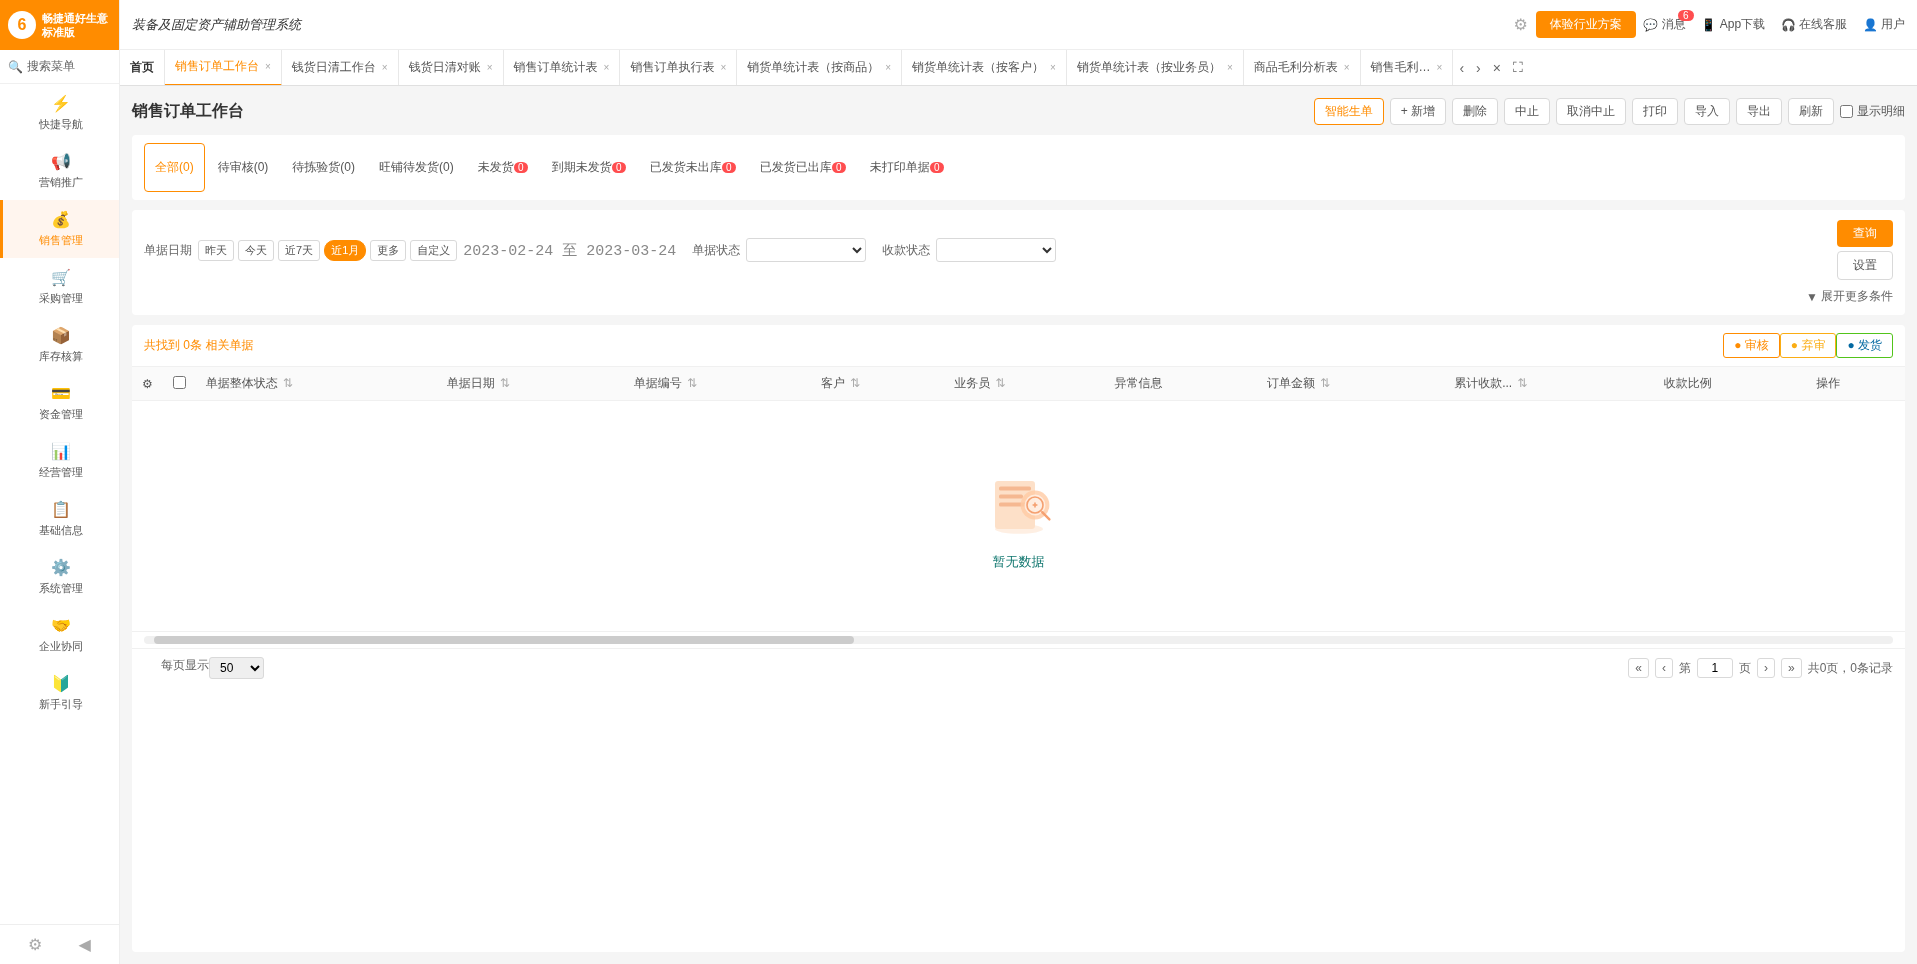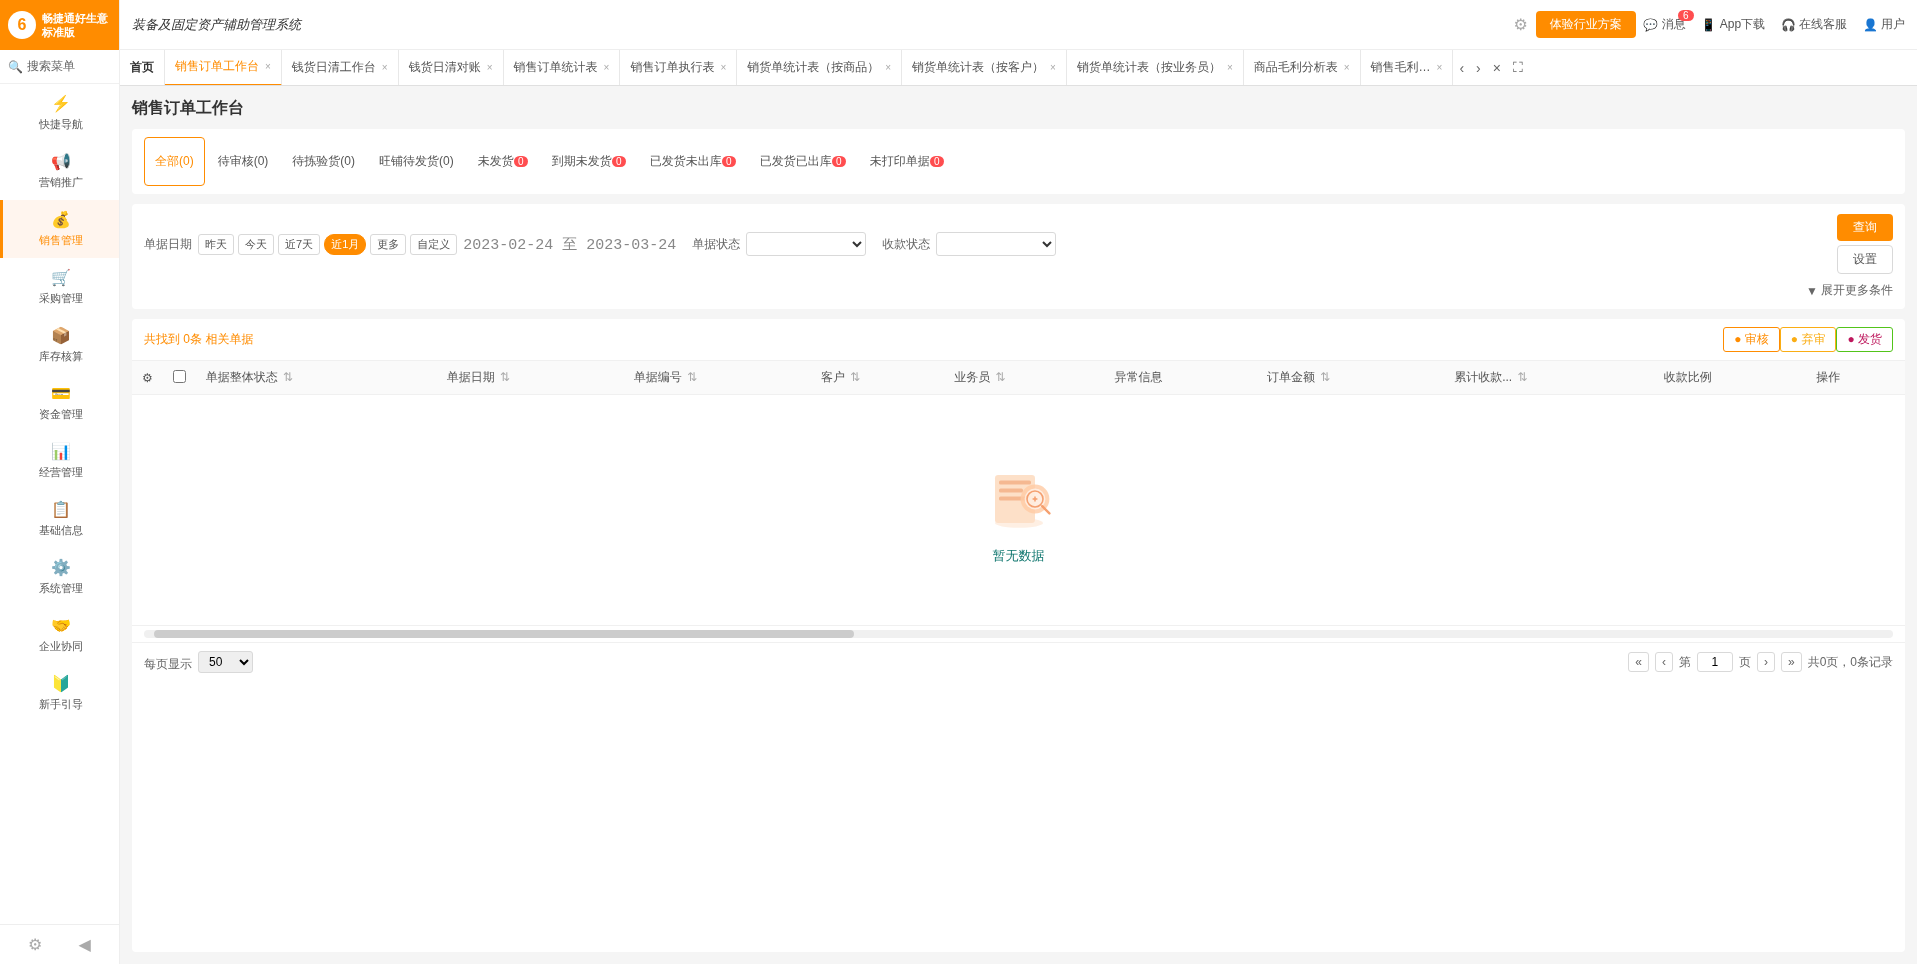--- a/index.html
+++ b/index.html
@@ -349,21 +349,21 @@
       padding: 3px 10px;
       border-radius: 3px;
       cursor: pointer;
       font-size: 12px;
       border: 1px solid #d9d9d9;
       background: #fff;
       color: #555;
     }
     .tbl-btn.audit { border-color: #ff8c00; color: #ff8c00; }
     .tbl-btn.cancel { border-color: #faad14; color: #faad14; }
-    .tbl-btn.ship { border-color: #52c41a; color: #be185d; }
+    .tbl-btn.ship { border-color: #52c41a; color: #0369a1; }
 
     table {
       width: 100%;
       border-collapse: collapse;
       font-size: 12px;
     }
     thead tr {
       background: #fafafa;
     }
     th {
@@ -399,21 +399,21 @@
     
     .pagination-bar {
       display: flex;
       align-items: center;
       justify-content: space-between;
       padding: 8px 12px;
       border-top: 1px solid #f0f0f0;
       background: #fff;
     }
     .page-size-selector {
-      display: flex; align-items: flex-end; gap: 6px;
+      display: flex; align-items: flex-start;  margin-left: 17px;
     }
     .page-size-label { color: #666; }
     .page-size-select {
       border: 1px solid #d9d9d9;
       border-radius: 3px;
       padding: 2px 6px;
       font-size: 12px;
     }
     .page-nav {
       display: flex; align-items: center; gap: 6px; color: #666;
@@ -599,20 +599,35 @@
     <div class="tab-nav-btn">‹</div>
     <div class="tab-nav-btn">›</div>
     <div class="tab-nav-btn">×</div>
     <div class="tab-nav-btn">⛶</div>
   </div>
 
   <div class="content">
 
     <div class="page-header">
       <h2 class="page-title">销售订单工作台</h2>
+      <div class="page-actions">
+        <button class="btn-smart">智能生单</button>
+        <button class="btn-action">+ 新增</button>
+        <button class="btn-action">删除</button>
+        <button class="btn-action">中止</button>
+        <button class="btn-action">取消中止</button>
+        <button class="btn-action">打印</button>
+        <button class="btn-action">导入</button>
+        <button class="btn-action">导出</button>
+        <button class="btn-action">刷新</button>
+        <label style="display:flex;align-items:center;gap:4px;font-size:12px;color:#555;cursor:pointer;">
+          <input type="checkbox" style="">
+          <span>显示明细</span>
+        </label>
+      </div>
     </div>
 
     <div class="filter-tabs">
       <div class="filter-tab active">全部(0)</div>
       <div class="filter-tab">待审核(0)</div>
       <div class="filter-tab">待拣验货(0)</div>
       <div class="filter-tab">旺铺待发货(0)</div>
       <div class="filter-tab">未发货<span class="badge-red">0</span></div>
       <div class="filter-tab">到期未发货<span class="badge-red">0</span></div>
       <div class="filter-tab">已发货未出库<span class="badge-red">0</span></div>

